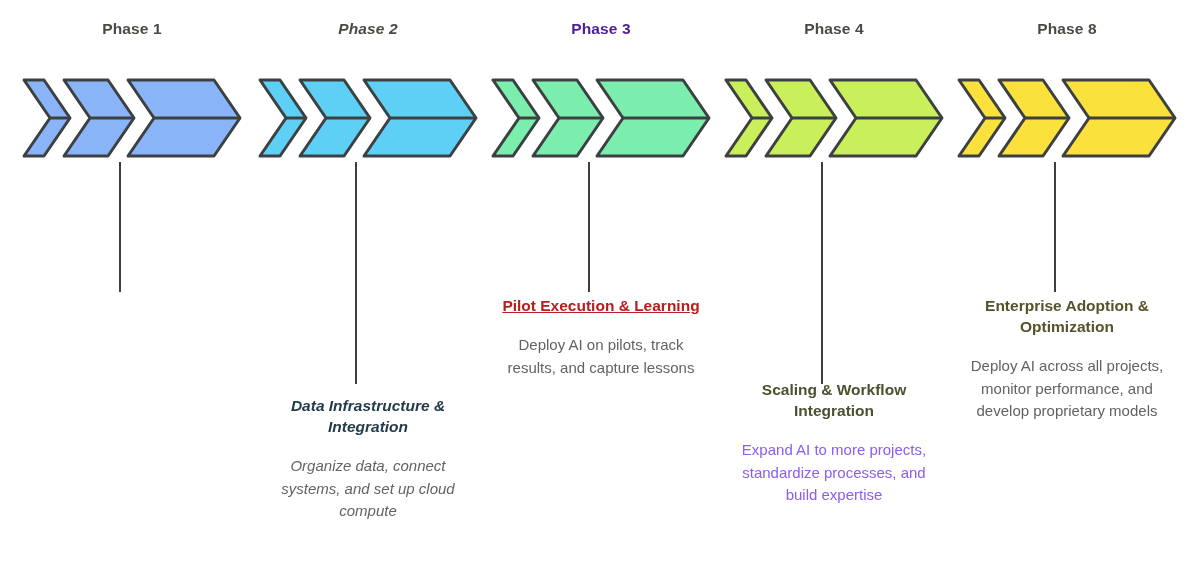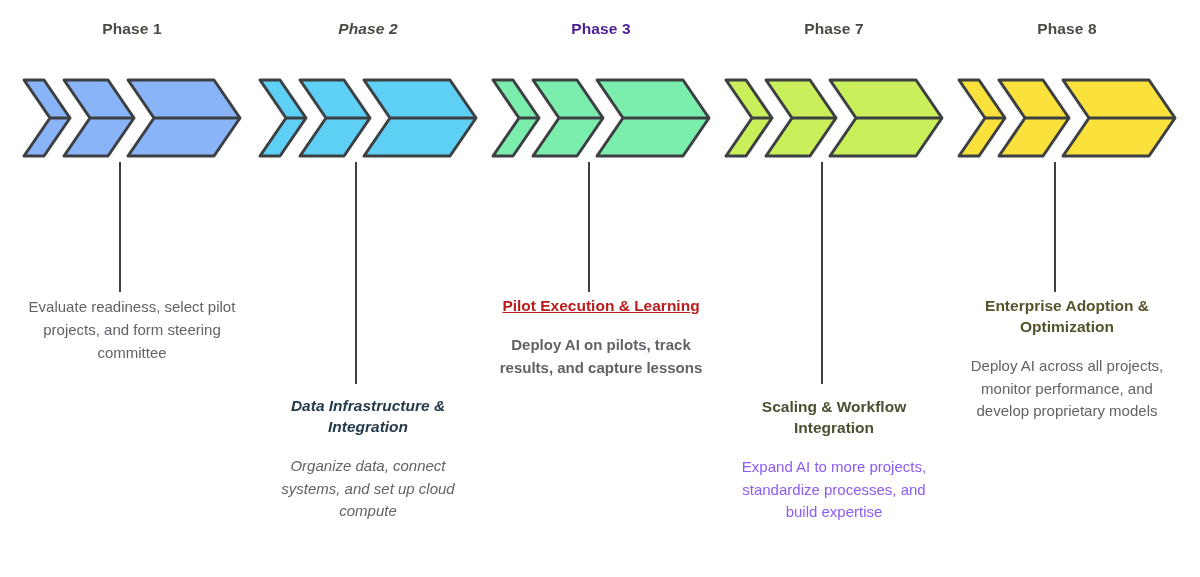--- a/index.html
+++ b/index.html
@@ -94,21 +94,20 @@
           <polygon points="4,2 24,2 50,40 24,78 4,78 30,40" fill="#8ab4f8" stroke="#3c4043" stroke-width="3" stroke-linejoin="round"></polygon>
           <line x1="30" y1="40" x2="50" y2="40" stroke="#3c4043" stroke-width="3"></line>
           <polygon points="44,2 88,2 114,40 88,78 44,78 70,40" fill="#8ab4f8" stroke="#3c4043" stroke-width="3" stroke-linejoin="round"></polygon>
           <line x1="70" y1="40" x2="114" y2="40" stroke="#3c4043" stroke-width="3"></line>
           <polygon points="108,2 194,2 220,40 194,78 108,78 134,40" fill="#8ab4f8" stroke="#3c4043" stroke-width="3" stroke-linejoin="round"></polygon>
           <line x1="134" y1="40" x2="220" y2="40" stroke="#3c4043" stroke-width="3"></line>
         </svg>
       </div>
       <div class="connector" style="top: 162px; height: 130px; background: rgb(60, 64, 67);"></div>
       <div class="text-block" style="top: 296px;">
-        <div class="card-desc" style="color: rgb(95, 99, 104);">Evaluate readiness, select pilot projects, and form steering committee</div>
       </div>
     </div>
     <div class="phase-col" style="left: 248px; font-style: italic;">
       <div class="phase-header" style="color: rgb(74, 74, 66);">Phase 2</div>
       <div class="chev-group">
         <svg width="224" height="80" viewBox="0 0 224 80">
           <polygon points="4,2 24,2 50,40 24,78 4,78 30,40" fill="#5ed0f5" stroke="#3c4043" stroke-width="3" stroke-linejoin="round"></polygon>
           <line x1="30" y1="40" x2="50" y2="40" stroke="#3c4043" stroke-width="3"></line>
           <polygon points="44,2 88,2 114,40 88,78 44,78 70,40" fill="#5ed0f5" stroke="#3c4043" stroke-width="3" stroke-linejoin="round"></polygon>
           <line x1="70" y1="40" x2="114" y2="40" stroke="#3c4043" stroke-width="3"></line>
@@ -130,37 +129,37 @@
           <line x1="30" y1="40" x2="50" y2="40" stroke="#3c4043" stroke-width="3"></line>
           <polygon points="44,2 88,2 114,40 88,78 44,78 70,40" fill="#7beeae" stroke="#3c4043" stroke-width="3" stroke-linejoin="round"></polygon>
           <line x1="70" y1="40" x2="114" y2="40" stroke="#3c4043" stroke-width="3"></line>
           <polygon points="108,2 194,2 220,40 194,78 108,78 134,40" fill="#7beeae" stroke="#3c4043" stroke-width="3" stroke-linejoin="round"></polygon>
           <line x1="134" y1="40" x2="220" y2="40" stroke="#3c4043" stroke-width="3"></line>
         </svg>
       </div>
       <div class="connector" style="top: 162px; height: 130px; background: rgb(60, 64, 67);"></div>
       <div class="text-block" style="top: 296px;">
         <div class="card-title" style="color: #b91c1c; text-decoration: underline;">Pilot Execution &amp; Learning</div>
-        <div class="card-desc" style="color: rgb(95, 99, 104); font-weight: bold;">Deploy AI on pilots, track results, and capture lessons</div>
+        <div class="card-desc" style="color: rgb(95, 99, 104);">Deploy AI on pilots, track results, and capture lessons</div>
       </div>
     </div>
     <div class="phase-col" style="left: 714px;">
-      <div class="phase-header" style="color: rgb(74, 74, 66);">Phase 7</div>
+      <div class="phase-header" style="color: rgb(74, 74, 66);">Phase 4</div>
       <div class="chev-group">
         <svg width="224" height="80" viewBox="0 0 224 80">
           <polygon points="4,2 24,2 50,40 24,78 4,78 30,40" fill="#c9ef5a" stroke="#3c4043" stroke-width="3" stroke-linejoin="round"></polygon>
           <line x1="30" y1="40" x2="50" y2="40" stroke="#3c4043" stroke-width="3"></line>
           <polygon points="44,2 88,2 114,40 88,78 44,78 70,40" fill="#c9ef5a" stroke="#3c4043" stroke-width="3" stroke-linejoin="round"></polygon>
           <line x1="70" y1="40" x2="114" y2="40" stroke="#3c4043" stroke-width="3"></line>
           <polygon points="108,2 194,2 220,40 194,78 108,78 134,40" fill="#c9ef5a" stroke="#3c4043" stroke-width="3" stroke-linejoin="round"></polygon>
           <line x1="134" y1="40" x2="220" y2="40" stroke="#3c4043" stroke-width="3"></line>
         </svg>
       </div>
       <div class="connector" style="top: 162px; height: 222px; background: rgb(60, 64, 67);"></div>
-      <div class="text-block" style="top: 397px;">
+      <div class="text-block" style="top: 380px;">
         <div class="card-title" style="color: rgb(75, 81, 48);">Scaling &amp; Workflow Integration</div>
         <div class="card-desc" style="color: #8b5cf6;">Expand AI to more projects, standardize processes, and build expertise</div>
       </div>
     </div>
     <div class="phase-col" style="left: 947px;">
       <div class="phase-header" style="color: rgb(74, 74, 66);">Phase 8</div>
       <div class="chev-group">
         <svg width="224" height="80" viewBox="0 0 224 80">
           <polygon points="4,2 24,2 50,40 24,78 4,78 30,40" fill="#fae13c" stroke="#3c4043" stroke-width="3" stroke-linejoin="round"></polygon>
           <line x1="30" y1="40" x2="50" y2="40" stroke="#3c4043" stroke-width="3"></line>

